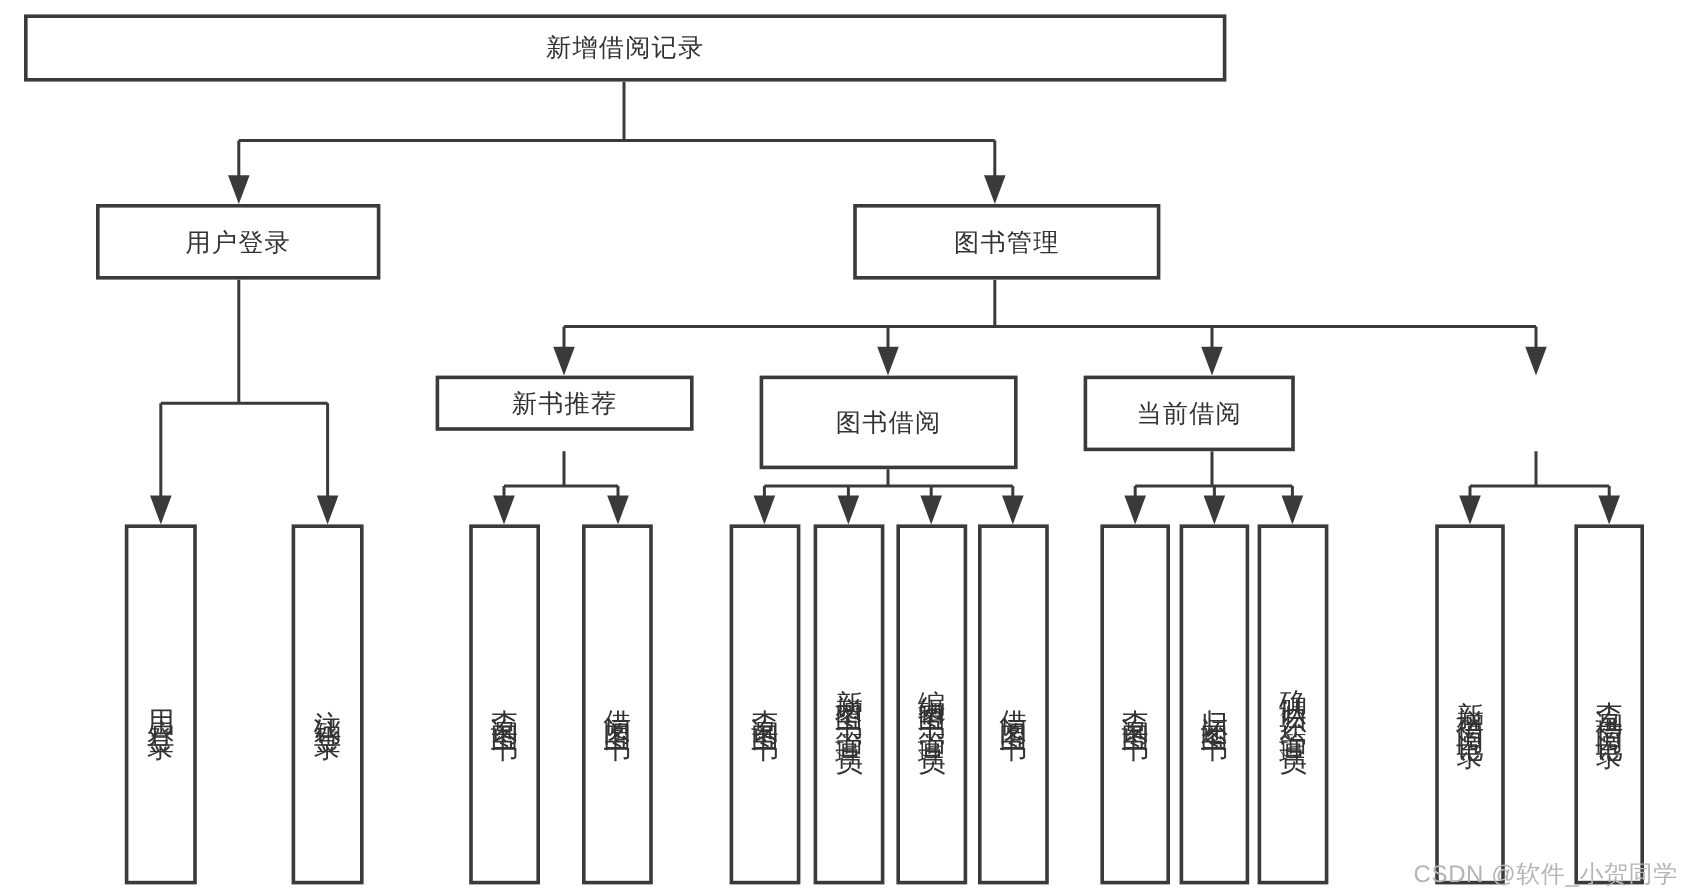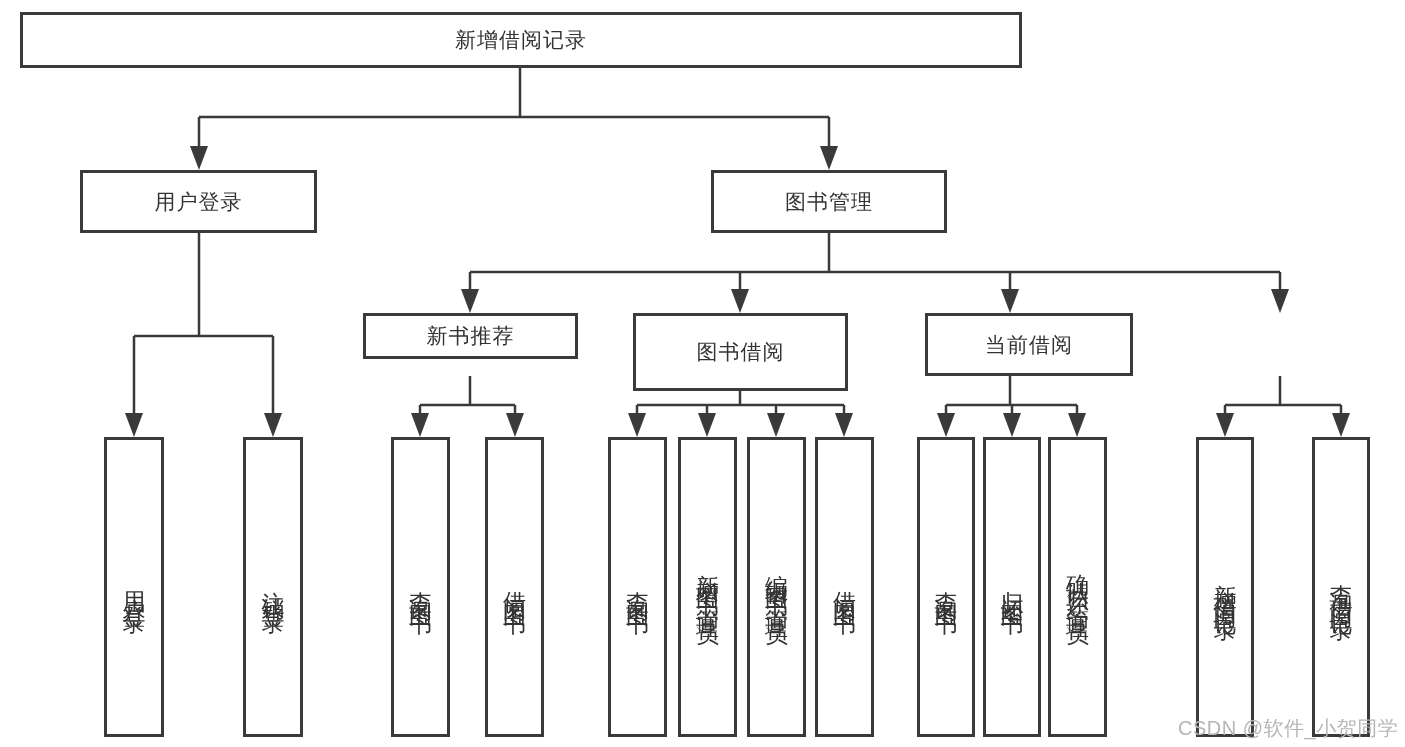--- a/index.html
+++ b/index.html
@@ -99,31 +99,31 @@
     </g>
   </svg>
 
   <div class="node" style="left:20px;top:12px;width:1002px;height:56px">
     <span class="hlabel">新增借阅记录</span>
   </div>
 
   <div class="node" style="left:80px;top:170px;width:237px;height:63px">
     <span class="hlabel">用户登录</span>
   </div>
-  <div class="node" style="left:711px;top:170px;width:236px;height:63px">
+  <div class="node" style="left:711px;top:170px;width:256px;height:63px">
     <span class="hlabel">图书管理</span>
   </div>
 
   <div class="node" style="left:363px;top:313px;width:215px;height:46px">
     <span class="hlabel">新书推荐</span>
   </div>
   <div class="node" style="left:633px;top:313px;width:215px;height:78px">
     <span class="hlabel">图书借阅</span>
   </div>
-  <div class="node" style="left:925px;top:313px;width:208px;height:63px">
+  <div class="node" style="left:903px;top:313px;width:176px;height:63px">
     <span class="hlabel">当前借阅</span>
   </div>
 
   <div class="node leaf" style="left:104px;top:437px;width:60px;height:300px">
     <span class="vtext">用户登录</span>
   </div>
   <div class="node leaf" style="left:243px;top:437px;width:60px;height:300px">
     <span class="vtext">注销登录</span>
   </div>
 

